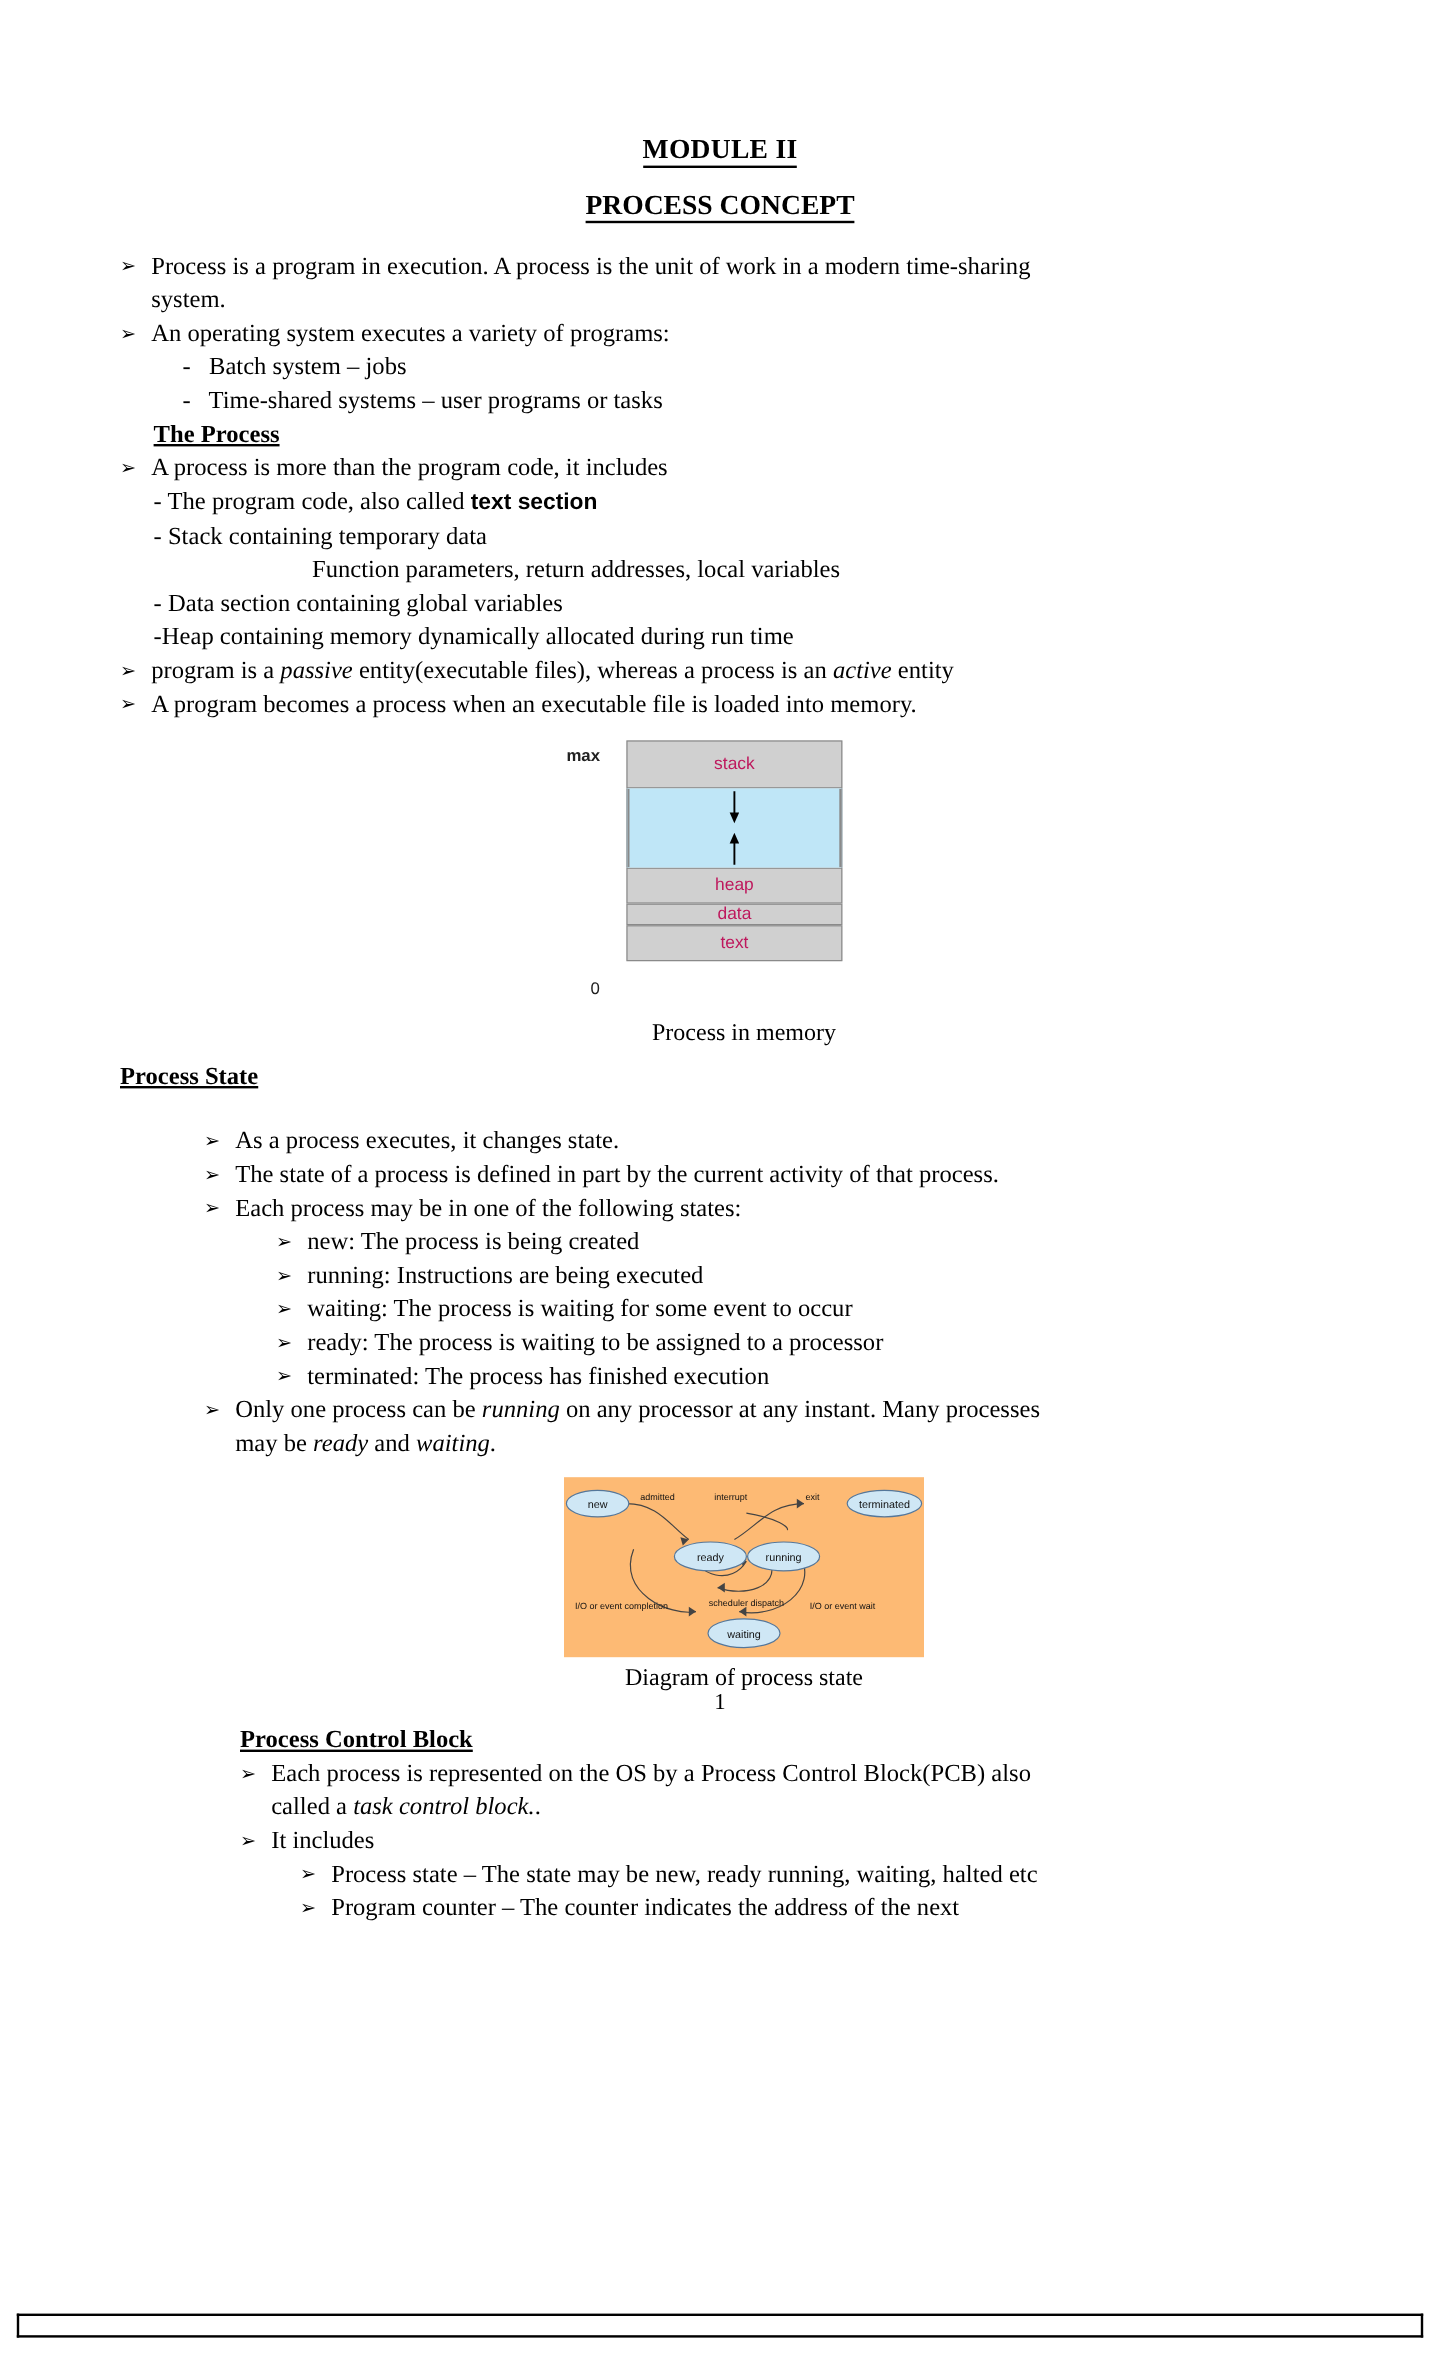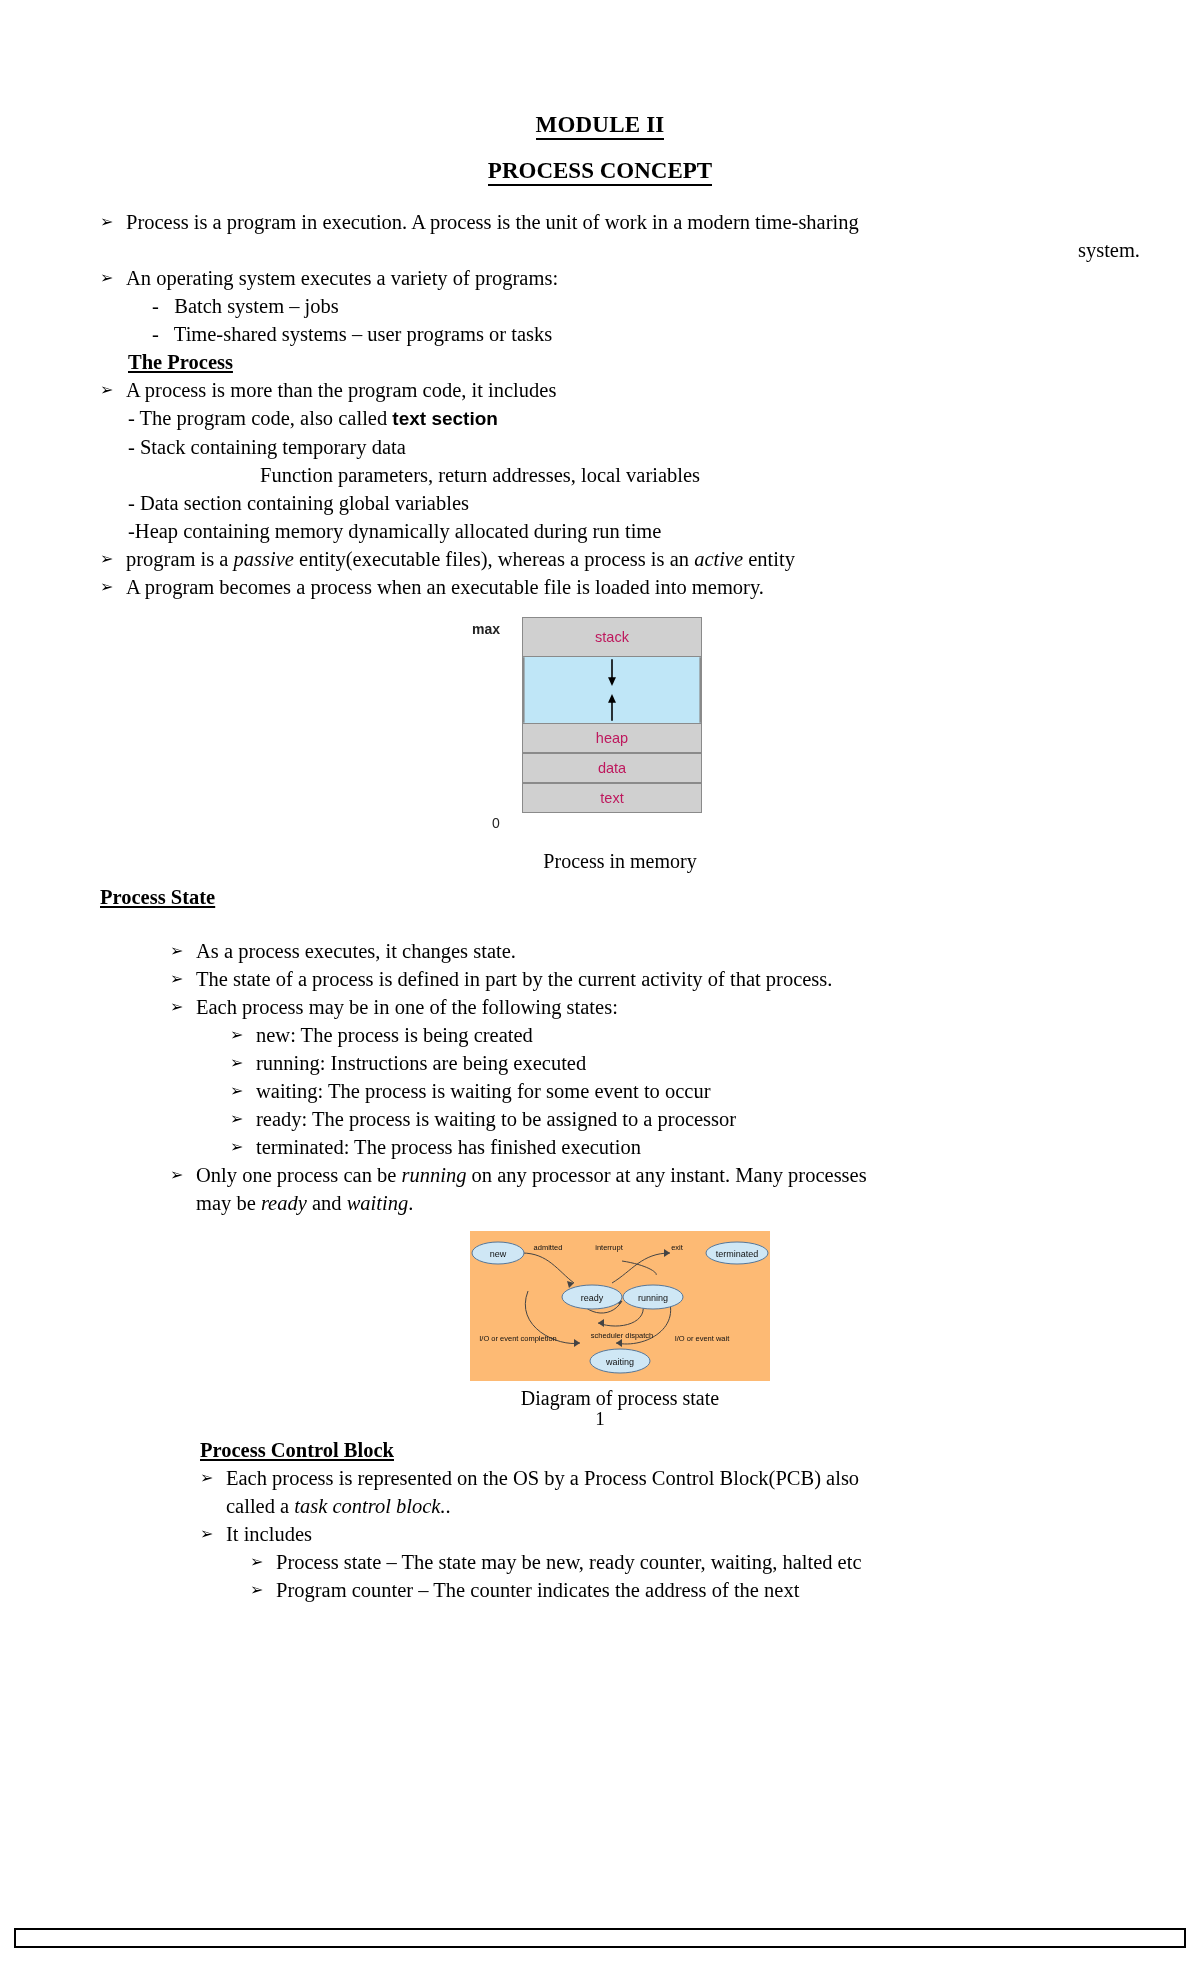--- a/index.html
+++ b/index.html
@@ -123,21 +123,21 @@
   }
   .mem-box.stack { height: 40px; }
   .mem-box.free {
     background: #bfe6f7;
     height: 66px;
     position: relative;
     border-top: none;
     border-bottom: none;
   }
   .mem-box.heap { height: 30px; }
-  .mem-box.data { height: 30px; }
+  .mem-box.data { height: 18px; }
   .mem-box.text { height: 30px; }
   .fig-caption {
     text-align: center;
     font-size: 20px;
     margin-top: 8px;
   }
 
   
   .state-figure {
     position: relative;
@@ -209,21 +209,21 @@
     </h2>
 
     <div class="body-wrap">
 
       <div id="intro-block">
 
         <div class="bullet-row">
           <span class="bullet-glyph">➢</span>
           <span class="bullet-text">Process is a program in execution. A process is the unit of work in a modern time-sharing</span>
         </div>
-        <div class="line" style="padding-left:26px;text-align:right;">system.</div>
+        <div class="line" style="padding-left:26px;">system.</div>
 
         <div class="bullet-row">
           <span class="bullet-glyph">➢</span>
           <span class="bullet-text">An operating system executes a variety of programs:</span>
         </div>
         <div class="line ind2">-   Batch system – jobs</div>
         <div class="line ind2">-   Time-shared systems – user programs or tasks</div>
 
         <div class="line ind1 u-bold-underline">The Process</div>
 
@@ -377,21 +377,21 @@
         </div>
         <div class="line" style="padding-left:126px;"><span>called a </span><span class="ital">task control block.</span><span>.</span></div>
 
         <div class="bullet-row shift-b">
           <span class="bullet-glyph">➢</span>
           <span class="bullet-text">It includes</span>
         </div>
 
         <div class="bullet-row" style="padding-left:150px;">
           <span class="bullet-glyph">➢</span>
-          <span class="bullet-text">Process state – The state may be new, ready counter, waiting, halted etc</span>
+          <span class="bullet-text">Process state – The state may be new, ready running, waiting, halted etc</span>
         </div>
         <div class="bullet-row" style="padding-left:150px;">
           <span class="bullet-glyph">➢</span>
           <span class="bullet-text">Program   counter   –   The   counter   indicates   the   address   of   the   next</span>
         </div>
       </div>
 
     </div>
 
   </div>

